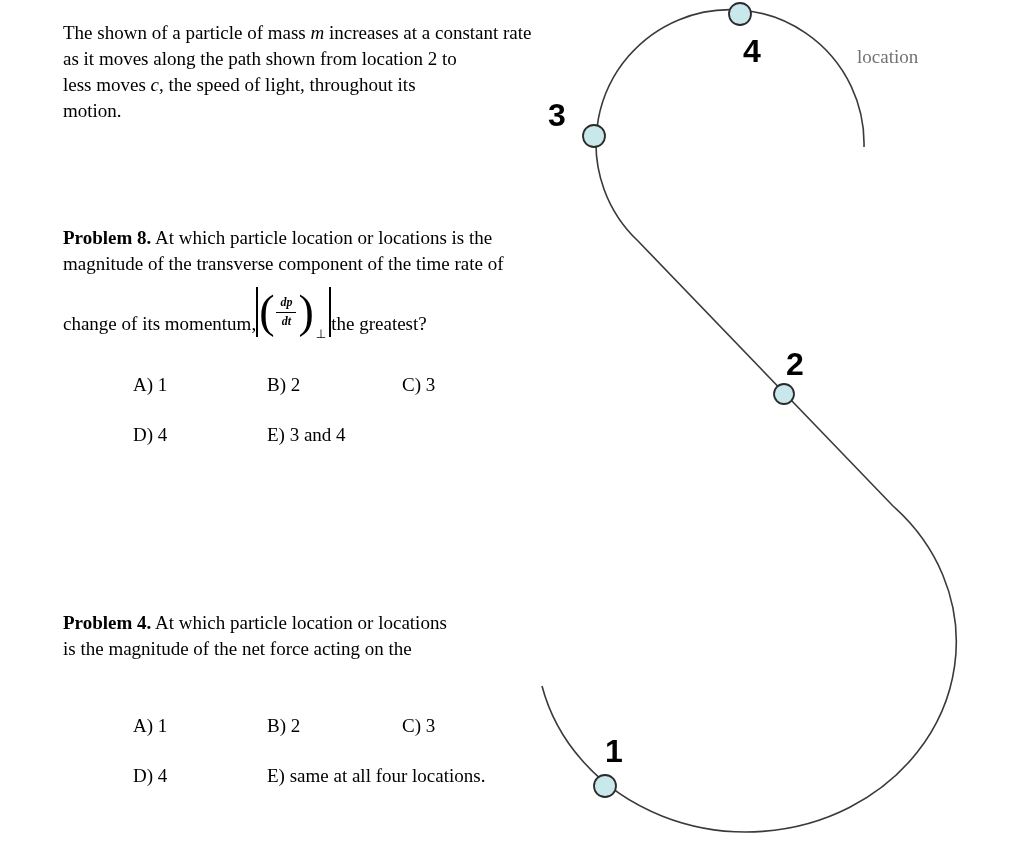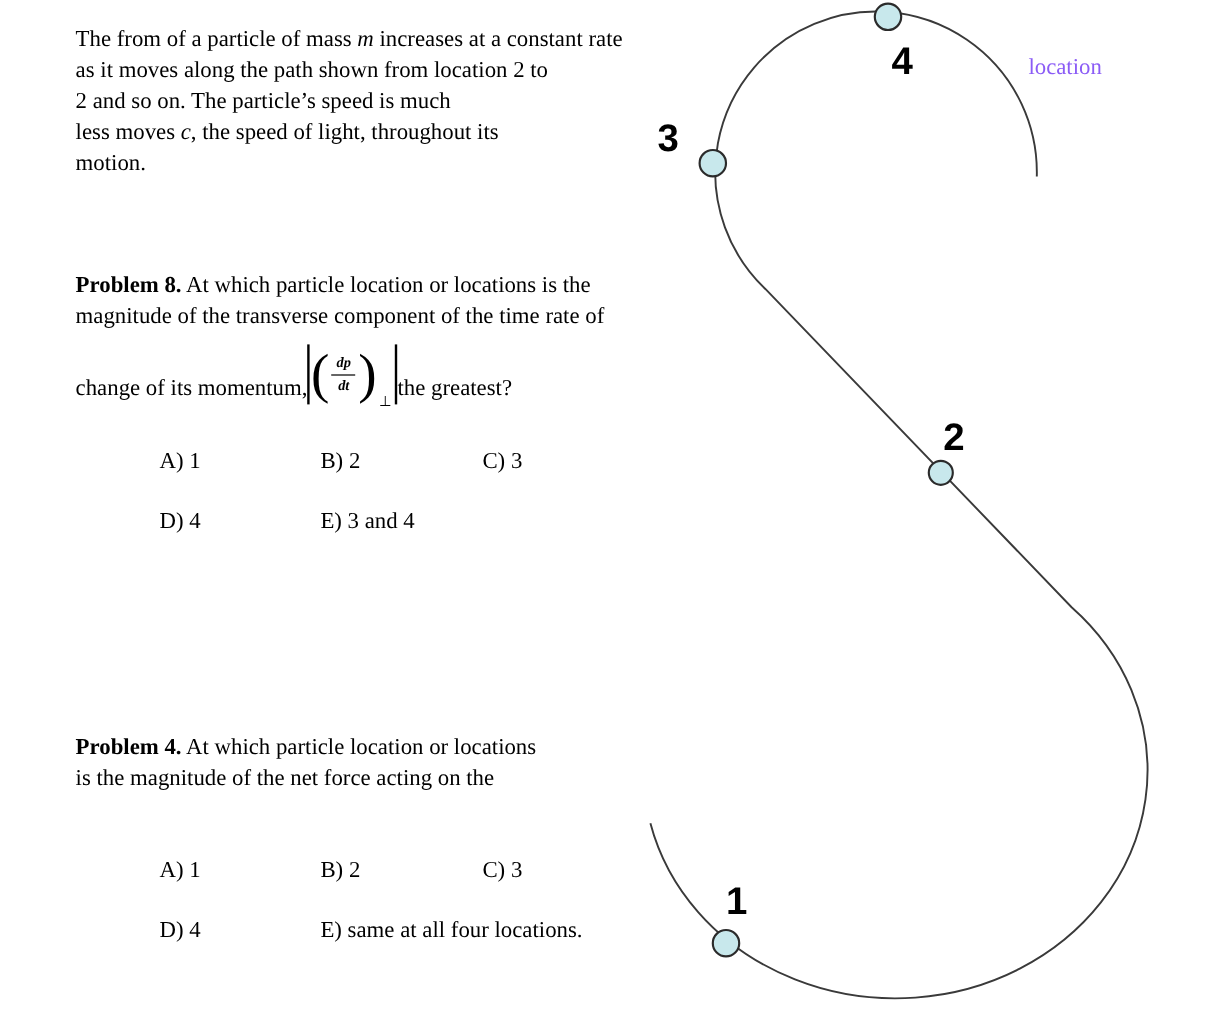--- a/index.html
+++ b/index.html
@@ -95,32 +95,31 @@
     font-weight: bold;
     font-size: 32px;
     line-height: 1;
     color: #000;
   }
   .loc-label {
     position: absolute;
     font-family: "Liberation Serif", serif;
     font-size: 19px;
     line-height: 1.1;
-    color: #8b5cf6;
+    color: #737373;
   }
 </style>
 </head>
 <body>
 
 <div class="page">
 
   <div class="textblock intro">
-    <div><span>The from of a particle of mass </span><i>m</i><span> increases at a constant rate</span></div>
+    <div><span>The shown of a particle of mass </span><i>m</i><span> increases at a constant rate</span></div>
     <div>as it moves along the path shown from location 2 to</div>
-    <div>2 and so on. The particle’s speed is much</div>
     <div><span>less moves </span><i>c</i><span>, the speed of light, throughout its</span></div>
     <div>motion.</div>
   </div>
 
   <div class="textblock p3block">
     <div><b>Problem 8.</b><span> At which particle location or locations is the</span></div>
     <div>magnitude of the transverse component of the time rate of</div>
     <div class="formula-row">
       <span>change of its momentum,</span>
       <span class="formula">

